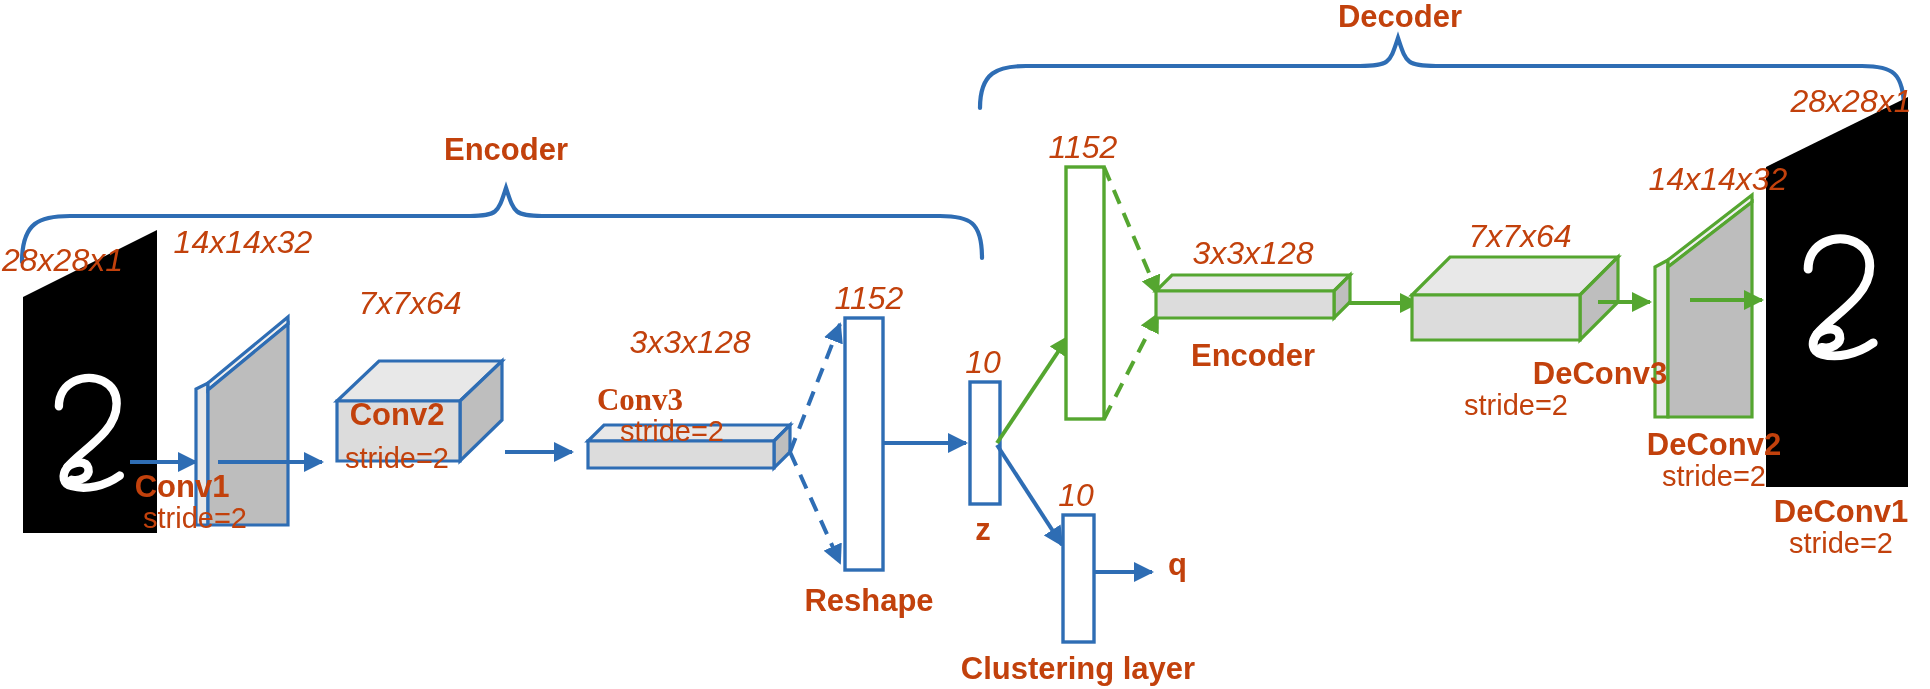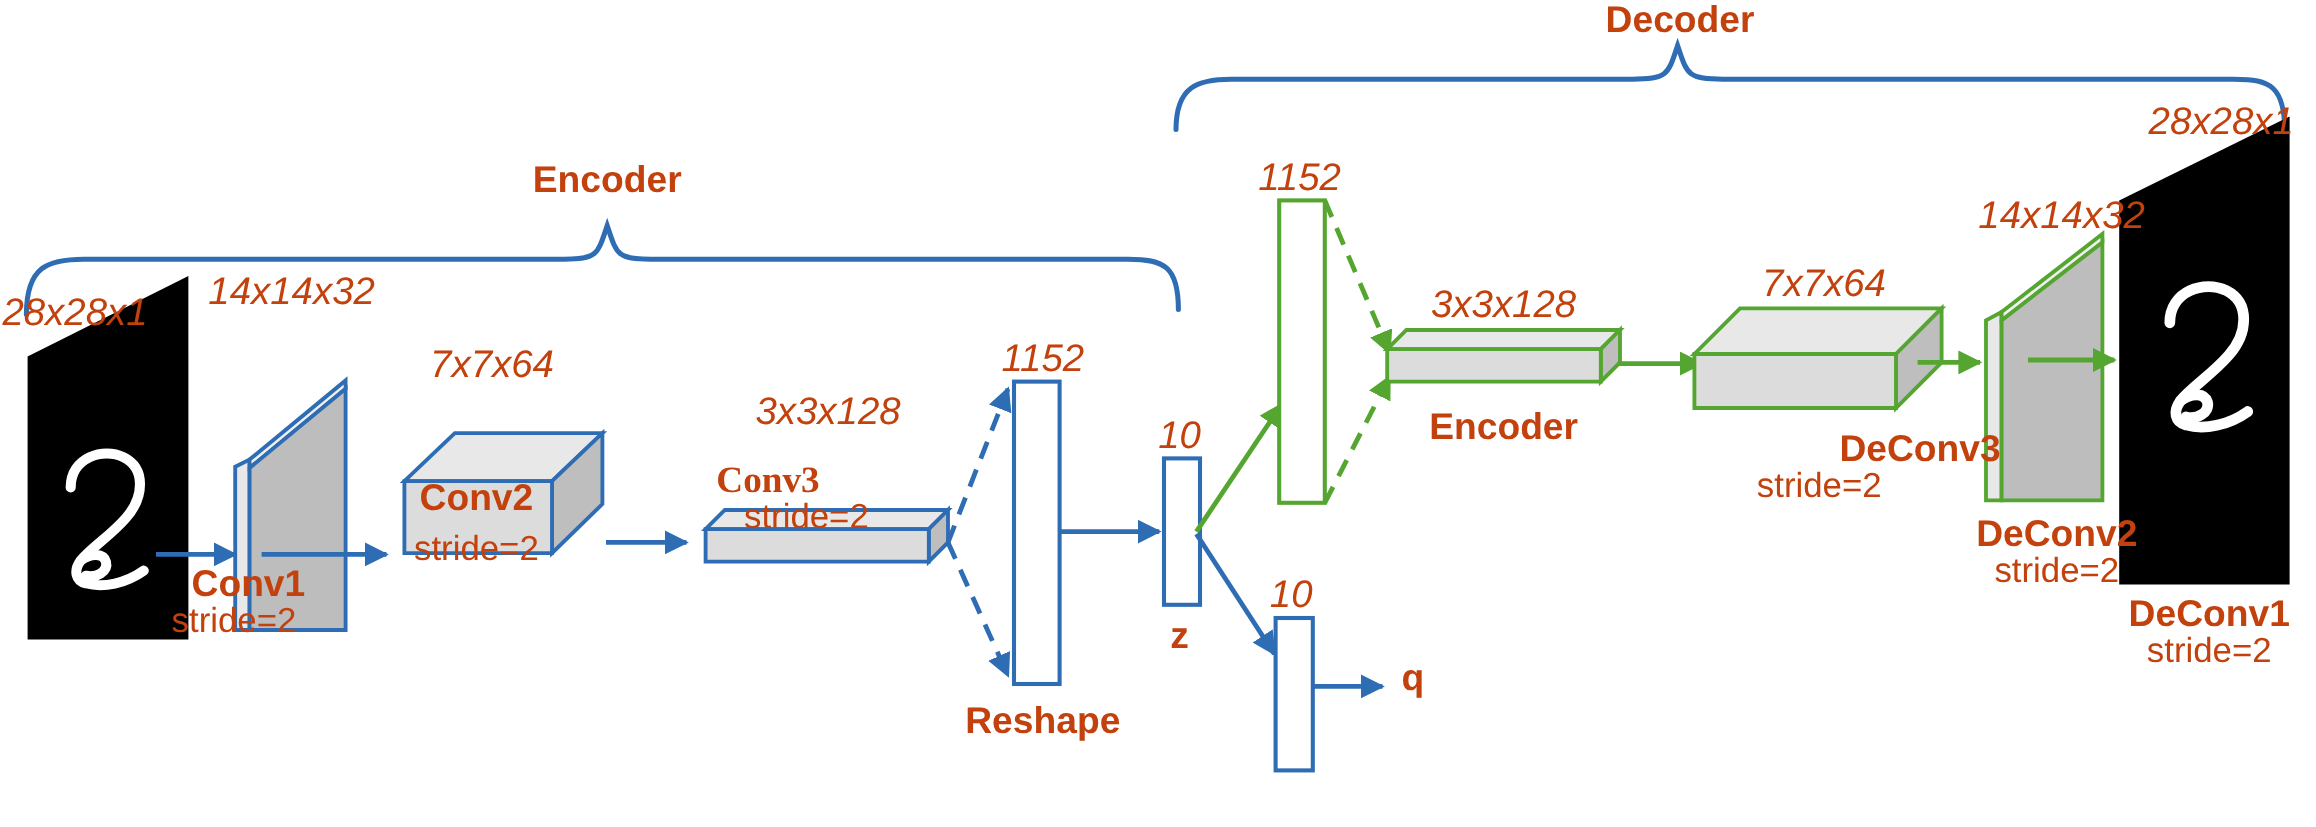--- a/index.html
+++ b/index.html
@@ -192,38 +192,39 @@
     </g>
   </svg>
 
   <div class="lbl brace-title ctr" style="left:506px; top:133px;">Encoder</div>
 
   <div class="lbl brace-title ctr" style="left:1400px; top:0px;">Decoder</div>
 
   <div class="lbl dim" style="left:2px; top:243px;">28x28x1</div>
 
   <div class="lbl dim ctr" style="left:243px; top:225px;">14x14x32</div>
-  <div class="lbl name ctr" style="left:207px; top:470px;">Conv1</div>
+  <div class="lbl name ctr" style="left:182px; top:470px;">Conv1</div>
   <div class="lbl sub ctr" style="left:195px; top:503px;">stride=2</div>
 
   <div class="lbl dim ctr" style="left:410px; top:286px;">7x7x64</div>
   <div class="lbl name ctr" style="left:397px; top:398px;">Conv2</div>
   <div class="lbl sub ctr" style="left:397px; top:443px;">stride=2</div>
 
   <div class="lbl dim ctr" style="left:690px; top:325px;">3x3x128</div>
   <div class="lbl name ctr" style="left:640px; top:383px;font-family:Liberation Serif, serif;">Conv3</div>
   <div class="lbl sub ctr" style="left:672px; top:416px;">stride=2</div>
 
   <div class="lbl dim ctr" style="left:869px; top:281px;">1152</div>
   <div class="lbl name ctr" style="left:869px; top:584px;">Reshape</div>
 
   <div class="lbl dim ctr" style="left:983px; top:345px;">10</div>
   <div class="lbl name ctr" style="left:983px; top:513px;">z</div>
 
   <div class="lbl dim ctr" style="left:1076px; top:478px;">10</div>
+  <div class="lbl name ctr" style="left:1078px; top:652px;">Clustering layer</div>
   <div class="lbl name" style="left:1168px; top:548px;">q</div>
 
   <div class="lbl dim ctr" style="left:1083px; top:130px;">1152</div>
 
   <div class="lbl dim ctr" style="left:1253px; top:236px;">3x3x128</div>
   <div class="lbl name ctr" style="left:1253px; top:339px;">Encoder</div>
 
   <div class="lbl dim ctr" style="left:1520px; top:219px;">7x7x64</div>
   <div class="lbl name ctr" style="left:1580px; top:357px;margin-left:20px;">DeConv3</div>
   <div class="lbl sub ctr" style="left:1516px; top:390px;">stride=2</div>

